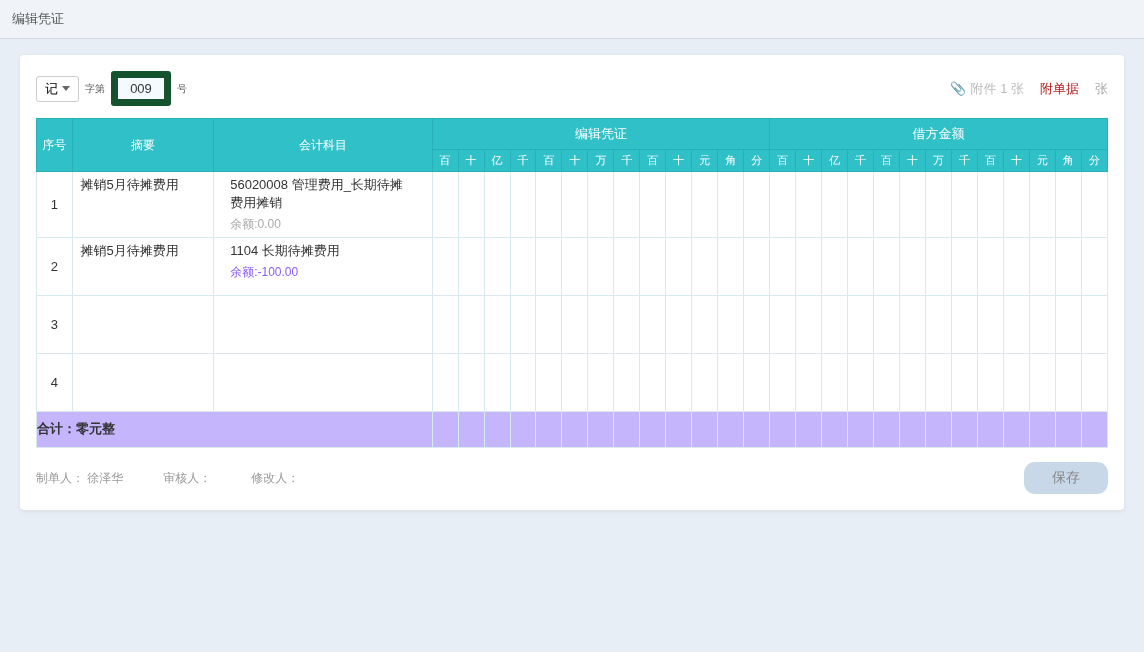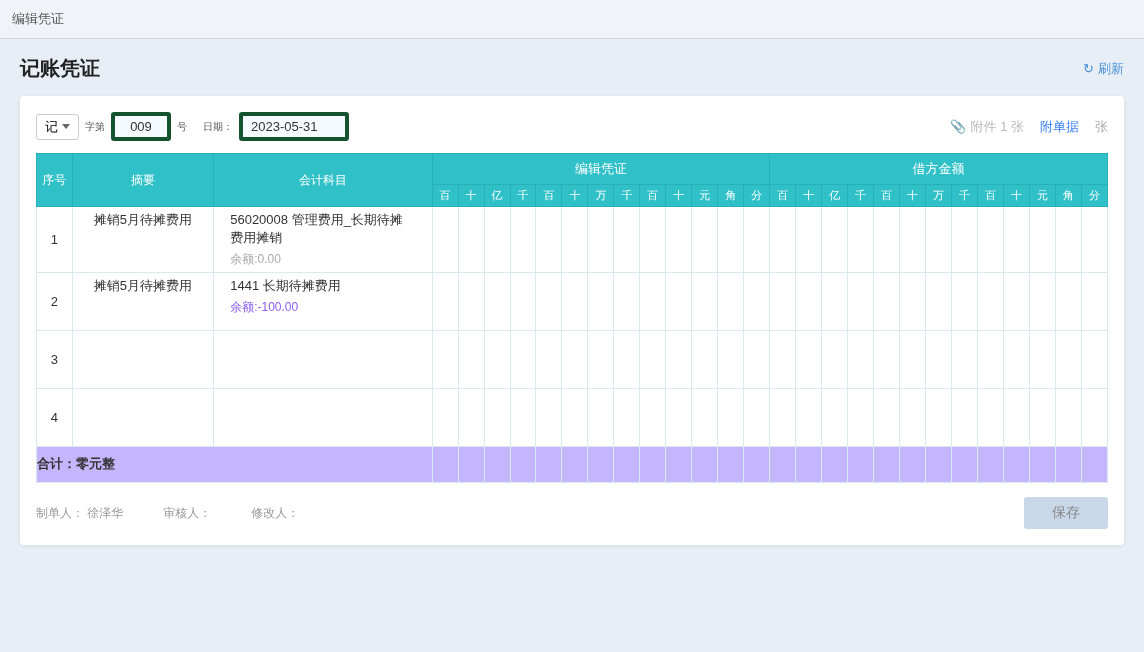--- a/index.html
+++ b/index.html
@@ -67,21 +67,21 @@
       align-items: center;
       gap: 2px;
       border: 1px solid #ccc;
       border-radius: 3px;
       padding: 3px 8px;
       background: #fff;
       cursor: pointer;
       font-size: 13px;
     }
     .input-field {
-      border: 4px solid #14532d;
+      border: 7px solid #14532d;
       border-radius: 3px;
       padding: 3px 8px;
       font-size: 13px;
       color: #333;
       background: #f5faff;
       outline: none;
     }
     .input-small {
       width: 60px;
       text-align: center;
@@ -128,21 +128,20 @@
       text-align: center;
       vertical-align: middle;
       font-size: 13px;
       color: #333;
       width: 36px;
     }
     .voucher-table td.summary-cell {
       padding: 4px 8px;
       vertical-align: top;
       width: 160px;
-      text-align: center;
     }
     .voucher-table td.account-cell {
       padding: 4px 16px;
       vertical-align: top;
       width: 240px;
     }
     .cell-main-text {
       font-size: 13px;
       color: #333;
       margin-bottom: 2px;
@@ -177,21 +176,21 @@
       margin-top: 14px;
       color: #999;
       font-size: 12px;
       align-items: center;
     }
     .save-btn {
       margin-left: auto;
       background: #c8d8e8;
       color: #888;
       border: none;
-      border-radius: 3px;
+      border-radius: 11px;
       padding: 7px 28px;
       font-size: 14px;
       cursor: default;
     }
     .chevron-down {
       display: inline-block;
       width: 0;
       height: 0;
       border-left: 4px solid transparent;
       border-right: 4px solid transparent;
@@ -202,50 +201,39 @@
   </style>
 </head>
 <body>
 
 <div class="window-title-bar">
   <span>编辑凭证</span>
 </div>
 
 <div class="page-content">
 
-  <div class="page-header">
-    <h1 class="page-title">记账凭证</h1>
-    <button class="refresh-btn">
-      <span>↻</span>
-      <span>刷新</span>
-    </button>
-  </div>
 
   <div class="card">
 
     <div class="form-row">
       <div class="field-group">
         <button class="dropdown-btn">
           <span>记</span>
           <span class="chevron-down"></span>
         </button>
         <span class="field-label">字第</span>
         <input class="input-field input-small" value="009" readonly="" style="">
         <span class="field-label">号</span>
       </div>
-      <div class="field-group">
-        <span class="field-label">日期：</span>
-        <input class="input-field" value="2023-05-31" style="width: 110px;">
-      </div>
       <div class="attachments-section">
         <span class="attach-link">
           <span>📎</span>
           <span>附件 1 张</span>
         </span>
-        <span style="color:#3b82f6">附单据</span>
+        <span style="color:#b91c1c">附单据</span>
         <span style="color:#aaa">张</span>
       </div>
     </div>
 
     <table class="voucher-table">
       <thead>
         <tr>
           <th rowspan="2">序号</th>
           <th rowspan="2">摘要</th>
           <th rowspan="2">会计科目</th>
@@ -319,21 +307,21 @@
             <td class="amount-cell"></td>
             <td class="amount-cell"></td>
             <td class="amount-cell"></td>
           </tr>
           <tr>
             <td class="seq-cell">2</td>
             <td class="summary-cell">
               <div class="cell-main-text">摊销5月待摊费用</div>
             </td>
             <td class="account-cell">
-              <div class="cell-main-text">1441 长期待摊费用</div>
+              <div class="cell-main-text">1104 长期待摊费用</div>
               <div class="cell-balance negative">余额:-100.00</div>
             </td>
             <td class="amount-cell"></td>
             <td class="amount-cell"></td>
             <td class="amount-cell"></td>
             <td class="amount-cell"></td>
             <td class="amount-cell"></td>
             <td class="amount-cell"></td>
             <td class="amount-cell"></td>
             <td class="amount-cell"></td>

